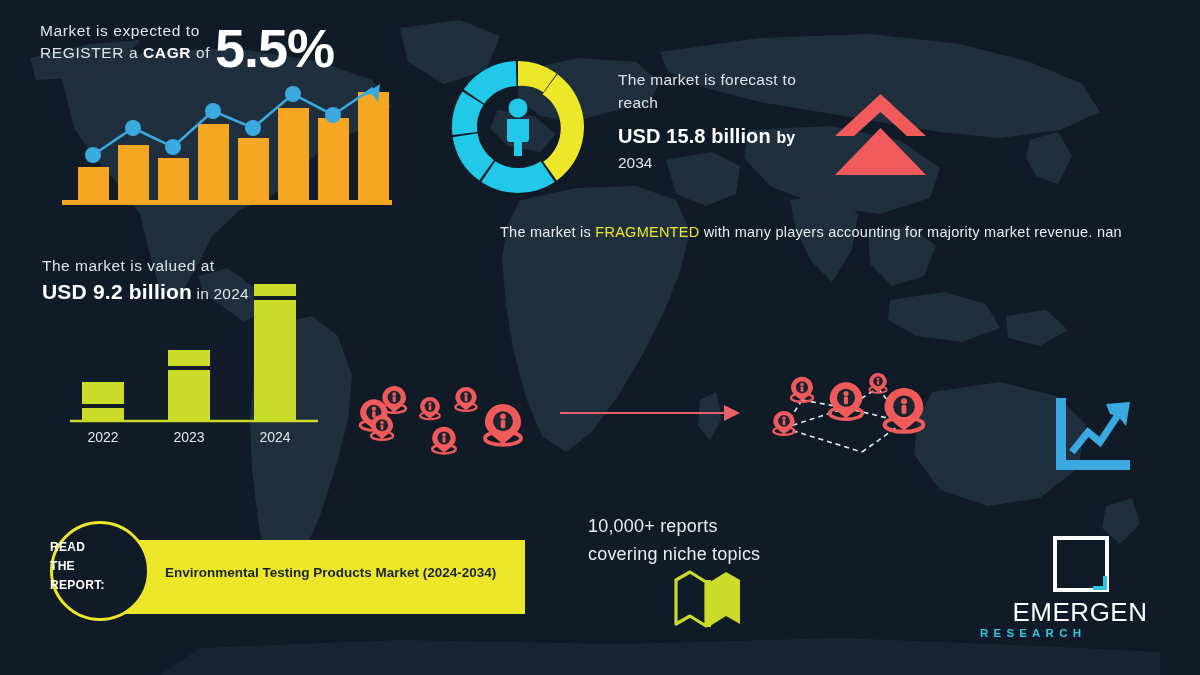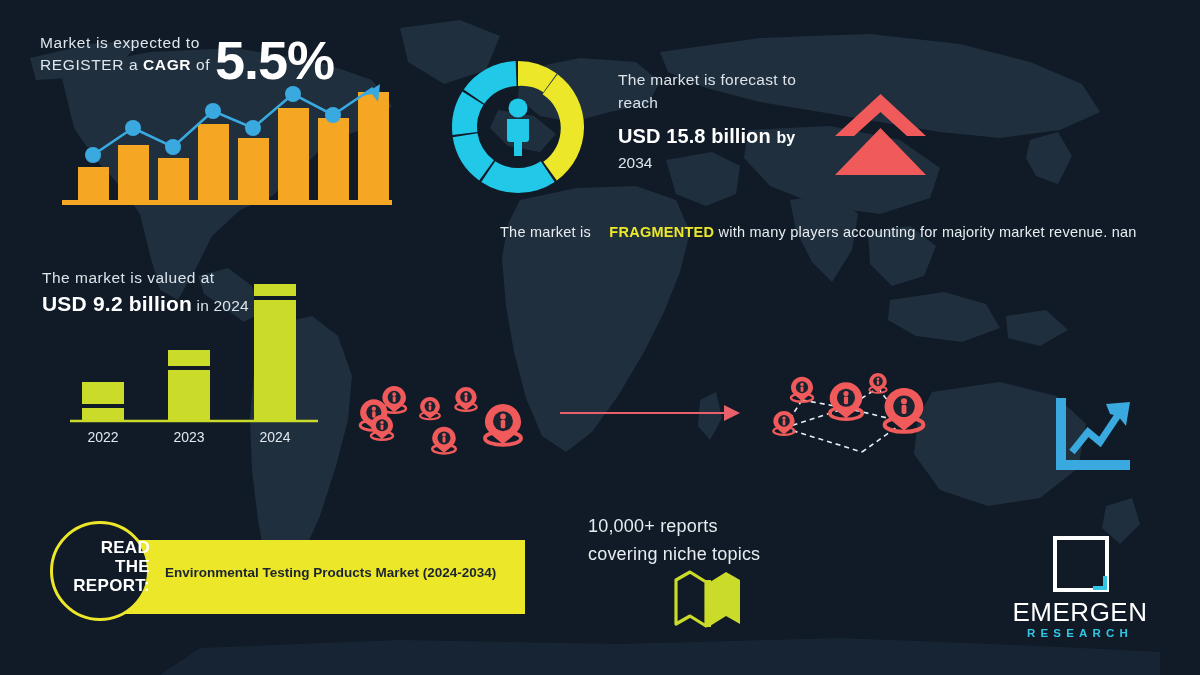--- a/index.html
+++ b/index.html
@@ -6,21 +6,21 @@
   html,body { background:#0e1722; }
   body {
     width:1200px; height:675px; position:relative; overflow:hidden;
     font-family:"Liberation Sans","DejaVu Sans",sans-serif;
     background:#101b27;
   }
   #stage { position:absolute; inset:0; width:1200px; height:675px; overflow:hidden; }
 
   .map-bg { position:absolute; inset:0; width:1200px; height:675px; }
 
-  .txt { position:absolute; color:#e9edf2;margin-top:12px; }
+  .txt { position:absolute; color:#e9edf2; }
   #cagr-lines { position:absolute; left:40px; top:20px; font-size:15.5px; line-height:22px; letter-spacing:.6px; color:#dfe5ec; }
   #cagr-lines b { color:#ffffff; font-weight:700; }
   #cagr-value { position:absolute; left:215px; top:18px; font-size:54px; font-weight:700; color:#ffffff; letter-spacing:-1px; line-height:60px;}
 
   
   #orange-chart { position:absolute; left:62px; top:82px; width:330px; height:125px; }
 
   
   #donut-wrap { position:absolute; left:443px; top:52px; width:150px; height:150px; }
 
@@ -29,53 +29,53 @@
   #forecast .l1 { font-size:15.5px; color:#dce3ea; line-height:23px; letter-spacing:.3px; }
   #forecast .l2 { font-size:20px; font-weight:700; color:#ffffff; line-height:28px; margin-top:8px; letter-spacing:.1px;}
   #forecast .l2 span.small { font-size:16px; font-weight:700; }
   #forecast .l3 { font-size:15.5px; color:#dce3ea; line-height:22px; }
 
   
   #chevrons { position:absolute; left:833px; top:92px; width:95px; height:85px; }
 
   
   #fragmented { position:absolute; left:500px; top:220px; width:640px; font-size:14.5px; line-height:25px; color:#e8edf2; letter-spacing:.25px;}
-  #fragmented .hl { color:#ece829; font-weight:700;margin-left:14px; }
+  #fragmented .hl { color:#ece829; font-weight:400; }
 
   
   #valued-l1 { position:absolute; left:42px; top:257px; font-size:15.5px; color:#dce3ea; letter-spacing:.5px;}
   #valued-l2 { position:absolute; left:42px; top:280px; font-size:21px; font-weight:700; color:#ffffff; letter-spacing:.2px;}
   #valued-l2 .yr { font-size:15.5px; font-weight:400; color:#dce3ea; }
   #green-chart { position:absolute; left:60px; top:272px; width:265px; height:175px; }
 
   
   #pins-left  { position:absolute; left:358px; top:372px; width:190px; height:100px; }
   #arrow-mid  { position:absolute; left:560px; top:398px; width:180px; height:30px; }
   #pins-right { position:absolute; left:758px; top:360px; width:195px; height:120px; }
 
   
   #chart-icon { position:absolute; left:1046px; top:390px; width:90px; height:90px; }
 
   
   #report-bar { position:absolute; left:100px; top:540px; width:425px; height:74px; background:#ece829; }
   #report-title { position:absolute; left:165px; top:562px; width:350px; font-size:13.5px; font-weight:700; color:#1c2330; line-height:22px; }
   #report-circle { position:absolute; left:50px; top:521px; width:100px; height:100px; border-radius:50%;
       background:#101b27; border:3px solid #ece829; }
-  #report-circle-label { position:absolute; left:50px; top:538px; width:100px; text-align:right;
-      font-size:17px; font-weight:700; color:#ffffff; line-height:19px; letter-spacing:.3px; }
+  #report-circle-label { position:absolute; left:50px; top:538px; width:100px; text-align:left;
+      font-size:12px; font-weight:700; color:#ffffff; line-height:19px; letter-spacing:.3px; }
 
   
   #reports-text { position:absolute; left:588px; top:512px; font-size:18px; color:#e7ecf1; line-height:28px; letter-spacing:.2px;}
   #book-icon { position:absolute; left:672px; top:570px; width:72px; height:60px; }
 
   
   #logo-mark { position:absolute; left:1053px; top:536px; width:56px; height:56px; }
   #logo-name { position:absolute; left:980px; top:597px; width:200px; text-align:center;
       font-size:26px; font-weight:400; color:#ffffff; letter-spacing:.5px; line-height:30px;}
-  #logo-sub  { position:absolute; left:980px; top:626px; width:200px; text-align:center;
+  #logo-sub  { position:absolute; left:980px; top:626px; width:200px; 
       font-size:11.5px; font-weight:700; color:#31c7e4; letter-spacing:5.2px; line-height:14px;}
 </style>
 </head>
 <body>
 
 <div id="stage">
 
   <svg class="map-bg" viewBox="0 0 1200 675" preserveAspectRatio="none">
     <rect x="0" y="0" width="1200" height="675" fill="#101b27"></rect>
     <g fill="#223241" opacity="0.92">

